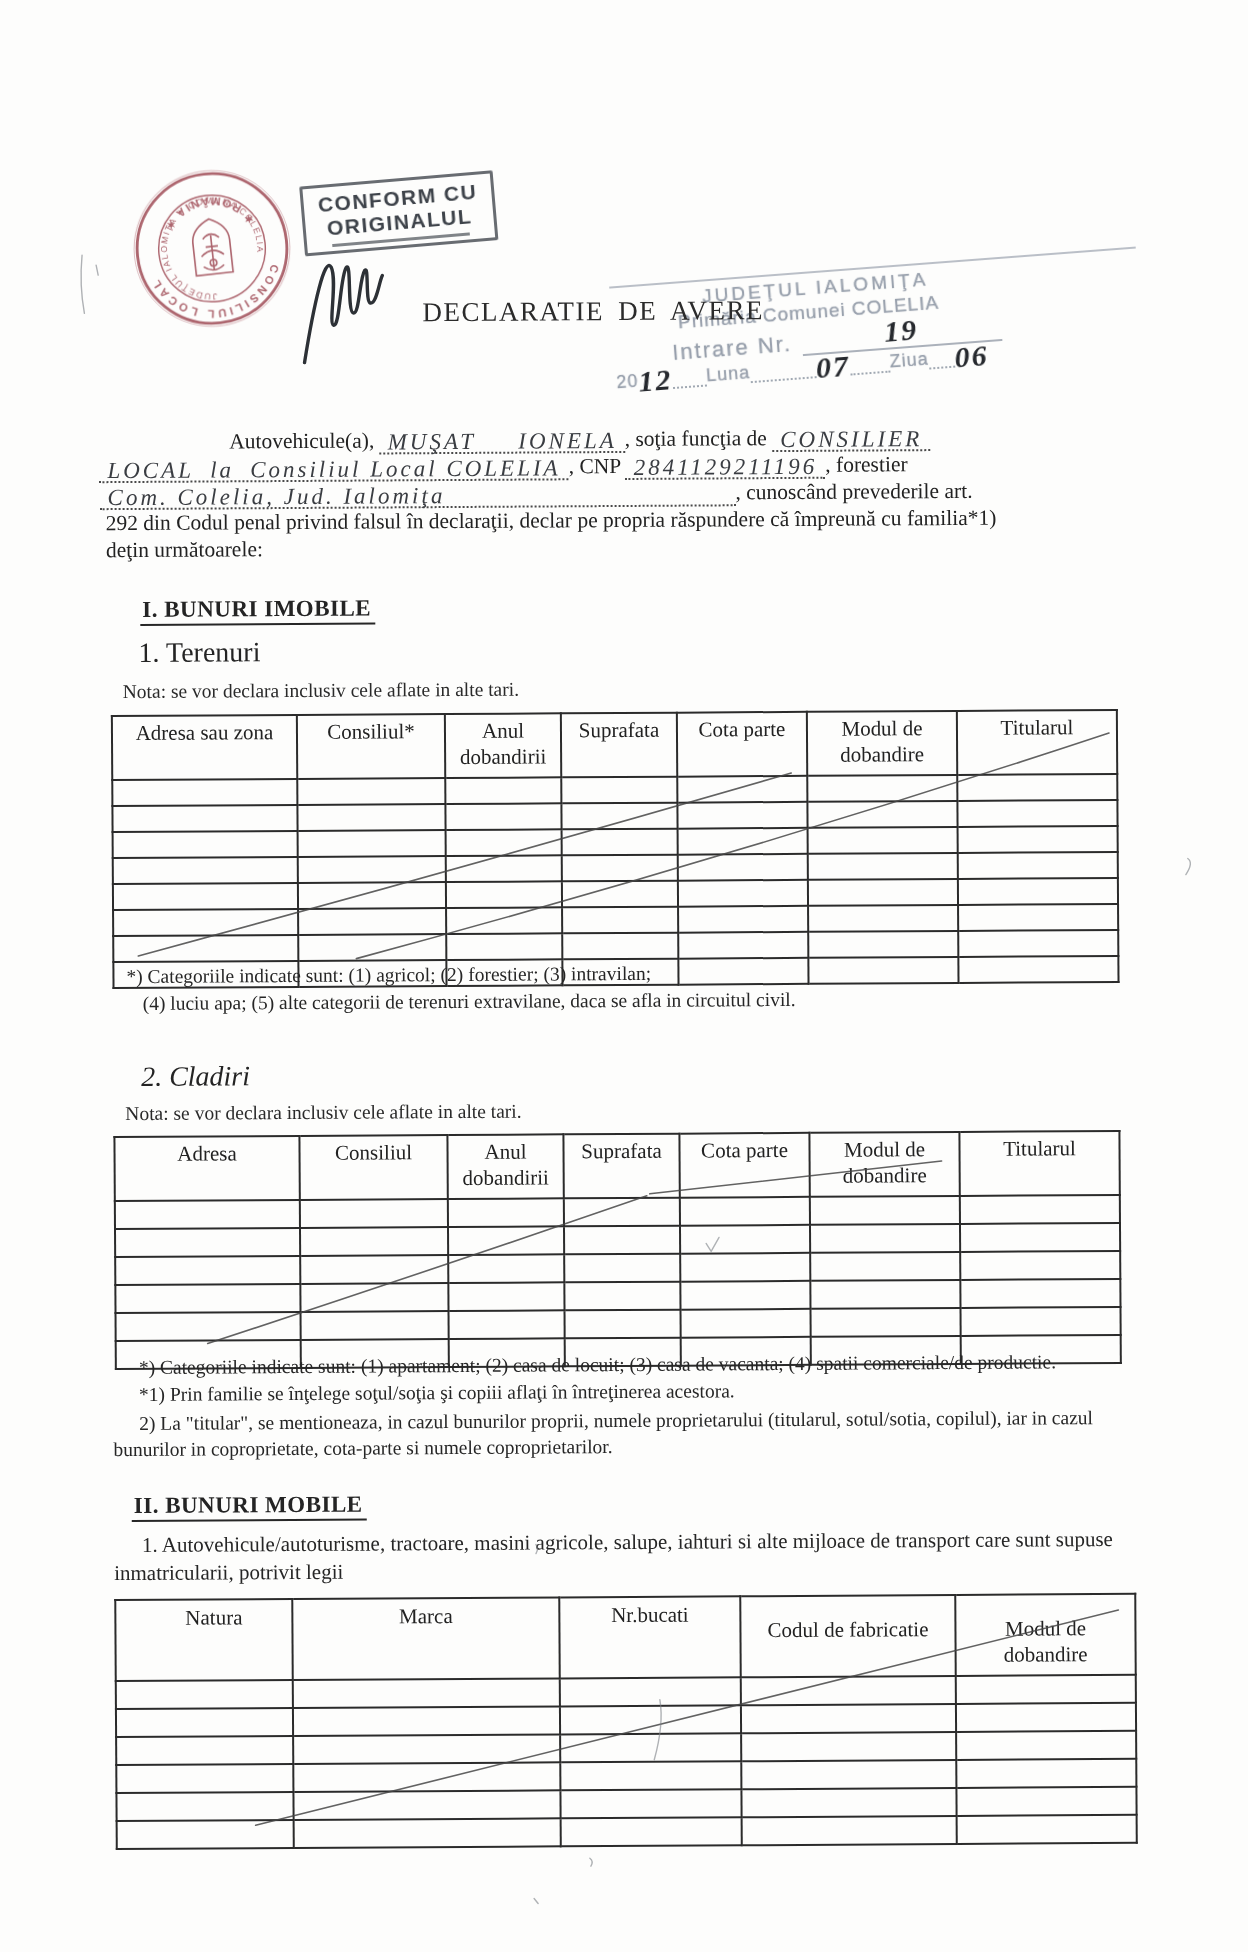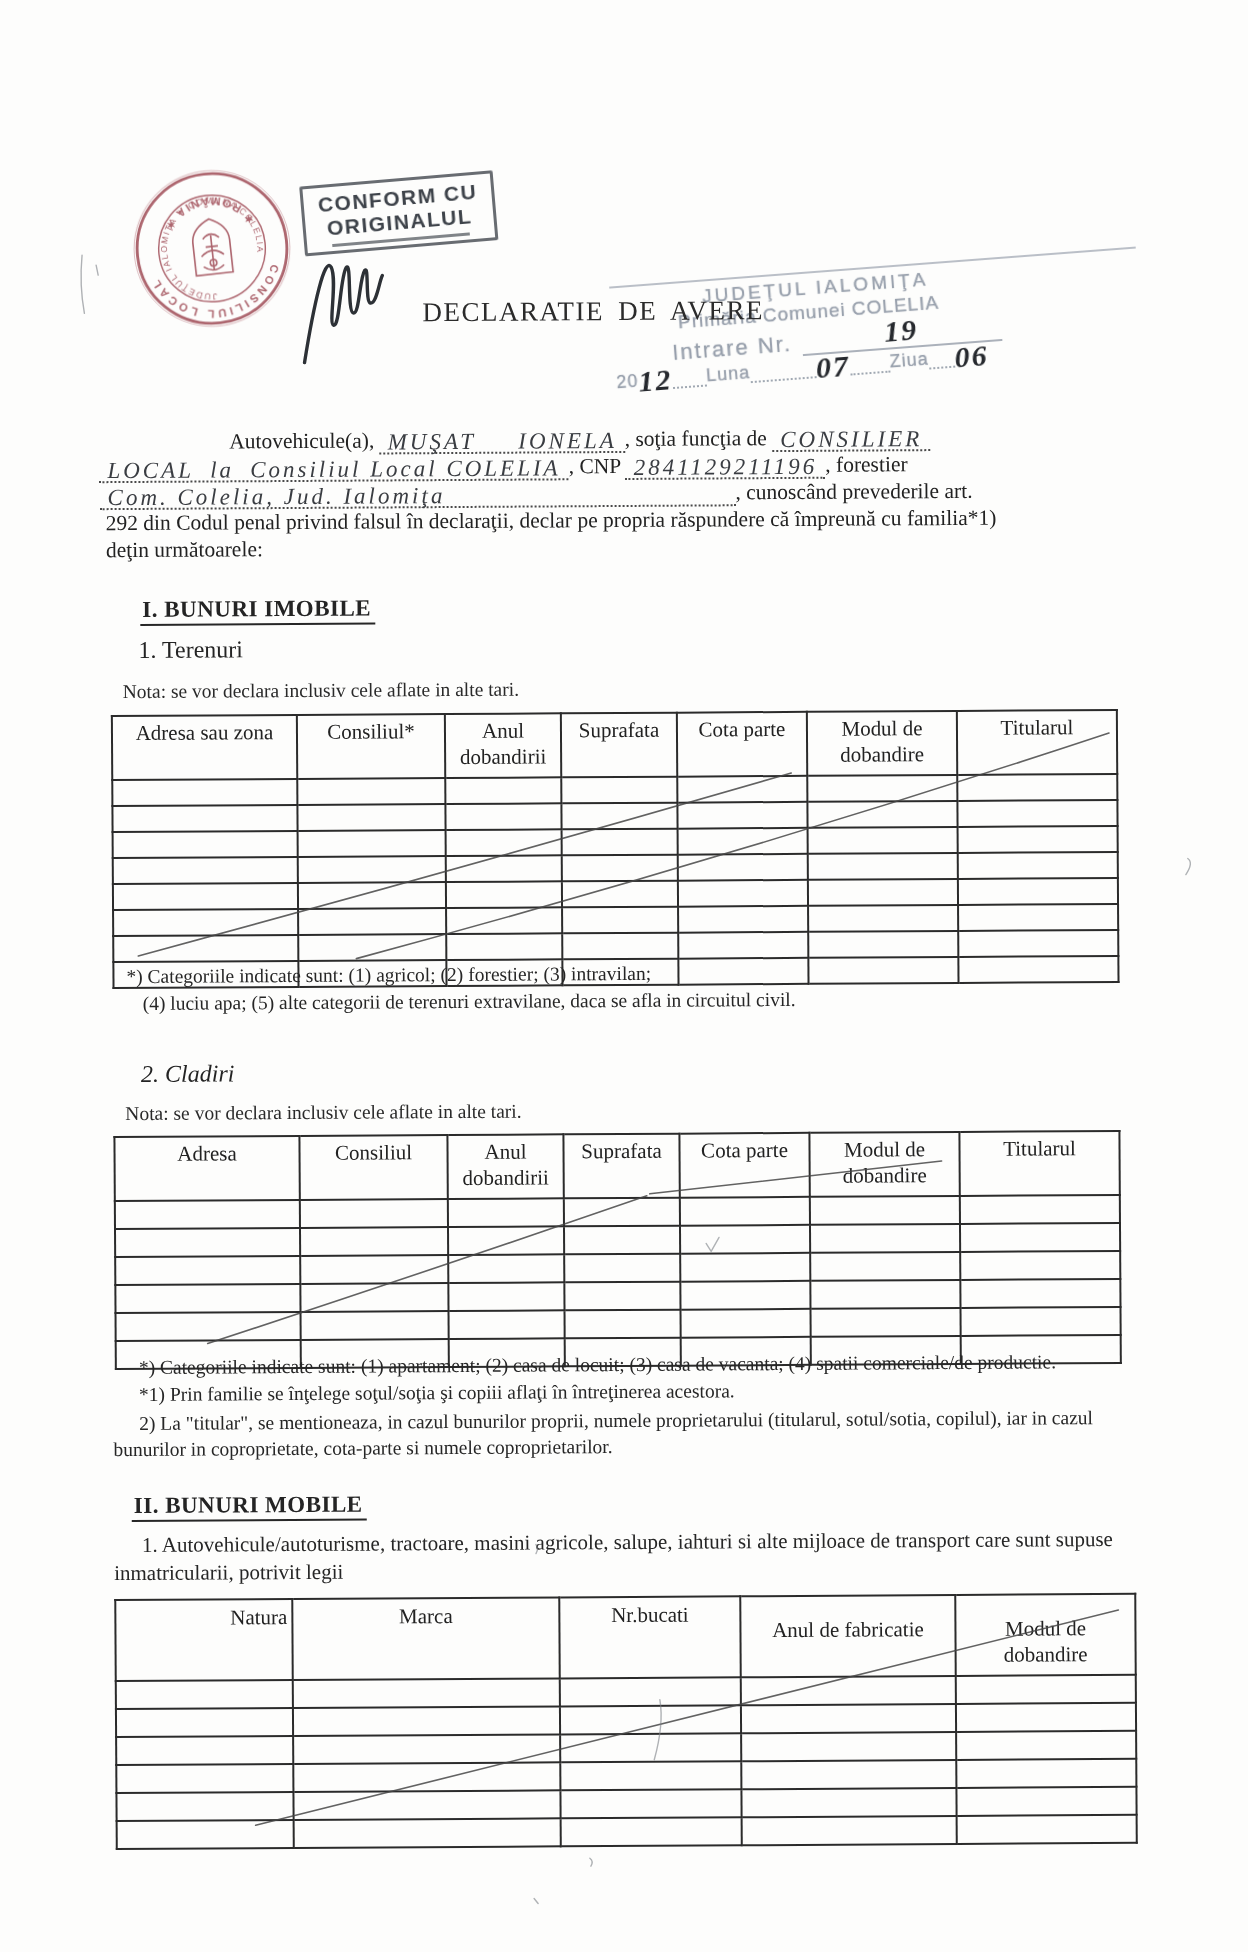--- a/index.html
+++ b/index.html
@@ -49,21 +49,21 @@
   .intro{position:absolute;left:102px;top:426px;width:1050px;font-size:21.5px;line-height:27px;color:#222;}
   .intro .l1{margin-left:130px;}
   .intro .l4,.intro .l5{margin-left:6px;}
   .fill{display:inline-block;border-bottom:2px dotted #4a4a4a;padding:0 8px;line-height:1;}
   .hw{font-style:italic;font-size:23px;color:#3a3d42;letter-spacing:3px;position:relative;top:2px;white-space:nowrap;}
   .hw.name{word-spacing:34px;}
 
   
   .sec-heading{position:absolute;font-weight:bold;font-size:23px;letter-spacing:.5px;
     border-bottom:2.5px solid #272727;padding:0 4px 1px 2px;color:#242424;}
-  .sub-title{position:absolute;font-size:24px;color:#242424;}
+  .sub-title{position:absolute;font-size:28px;color:#242424;}
   .note{position:absolute;font-size:19.5px;color:#2a2a2a;}
   .footnote{position:absolute;font-size:19.5px;color:#262626;}
   .fn-block{line-height:26px;}
 
   
   table.tbl{position:absolute;border-collapse:collapse;table-layout:fixed;background:transparent;}
   .tbl th,.tbl td{border:2px solid #2b2b2b;}
   .tbl th{font-weight:normal;font-size:21px;text-align:center;vertical-align:top;
     padding:3px 4px 6px 4px;line-height:1.25;color:#222;}
   .tbl td{height:22px;}
@@ -363,24 +363,24 @@
   <table class="tbl t3" style="left:110px;top:1596px;width:1020px;">
     <colgroup>
           <col style="width:177px">
           <col style="width:267px">
           <col style="width:181px">
           <col style="width:215px">
           <col style="width:180px">
         </colgroup>
     <thead>
       <tr style="height:74px;">
-        <th style="text-align:right;padding-left:24px;margin-top:48px;">Natura</th>
+        <th style="text-align:center;padding-left:24px;margin-top:48px;">Natura</th>
         <th>Marca</th>
         <th>Nr.bucati</th>
-        <th class="low">Anul de fabricatie</th>
+        <th class="low">Codul de fabricatie</th>
         <th class="low">Modul de dobandire</th>
       </tr>
     </thead>
     <tbody>
           <tr>
             <td></td>
             <td></td>
             <td></td>
             <td></td>
             <td></td>

